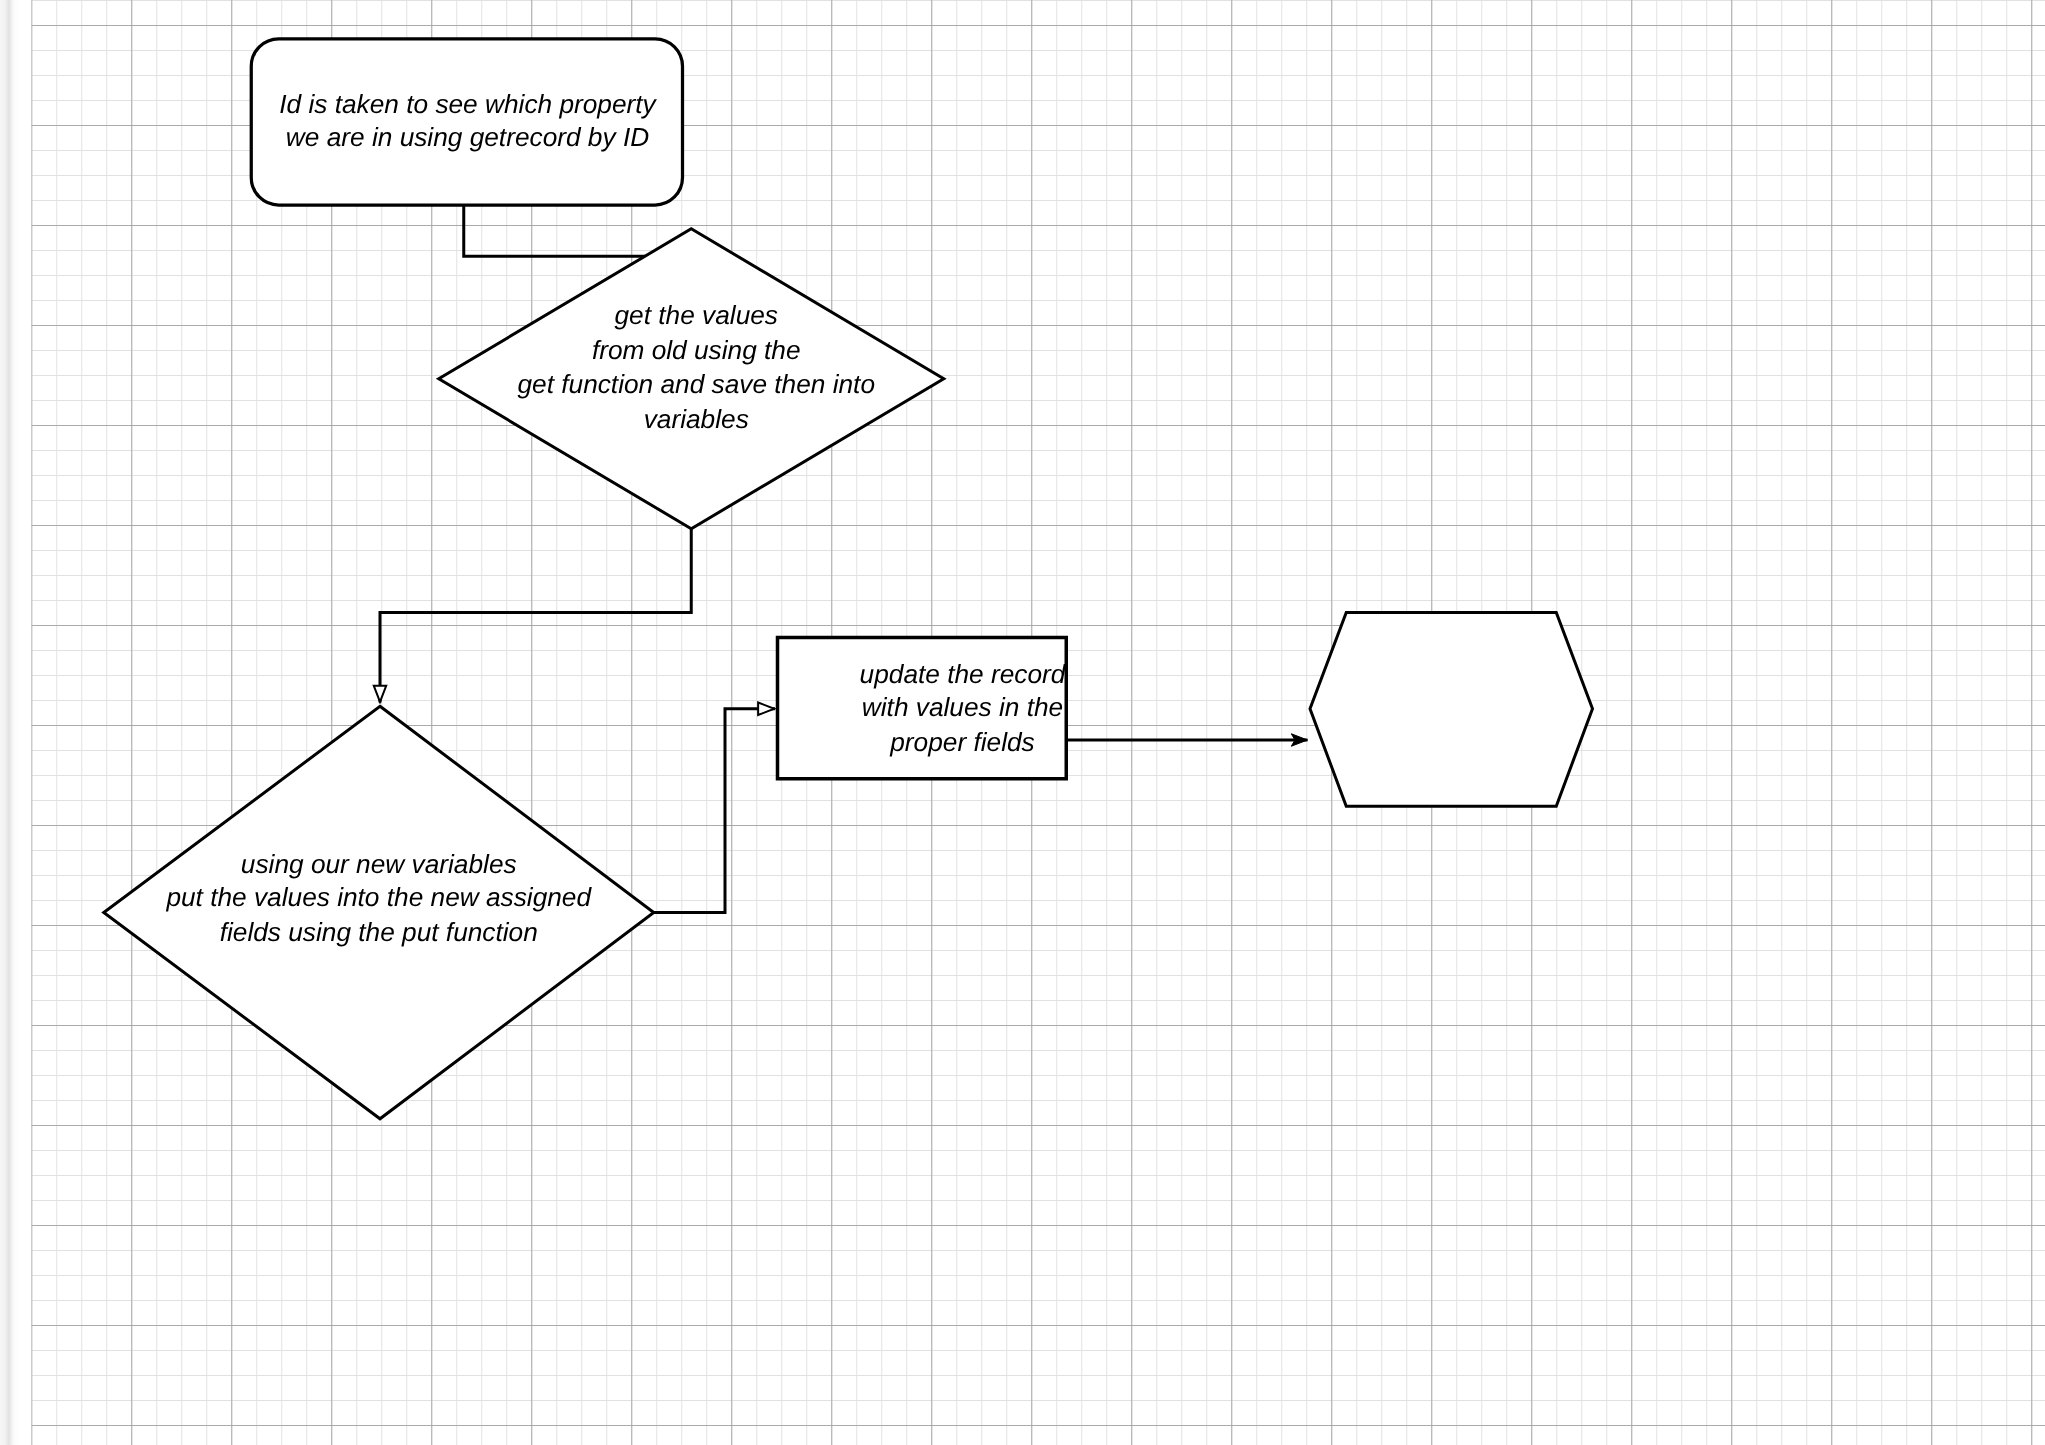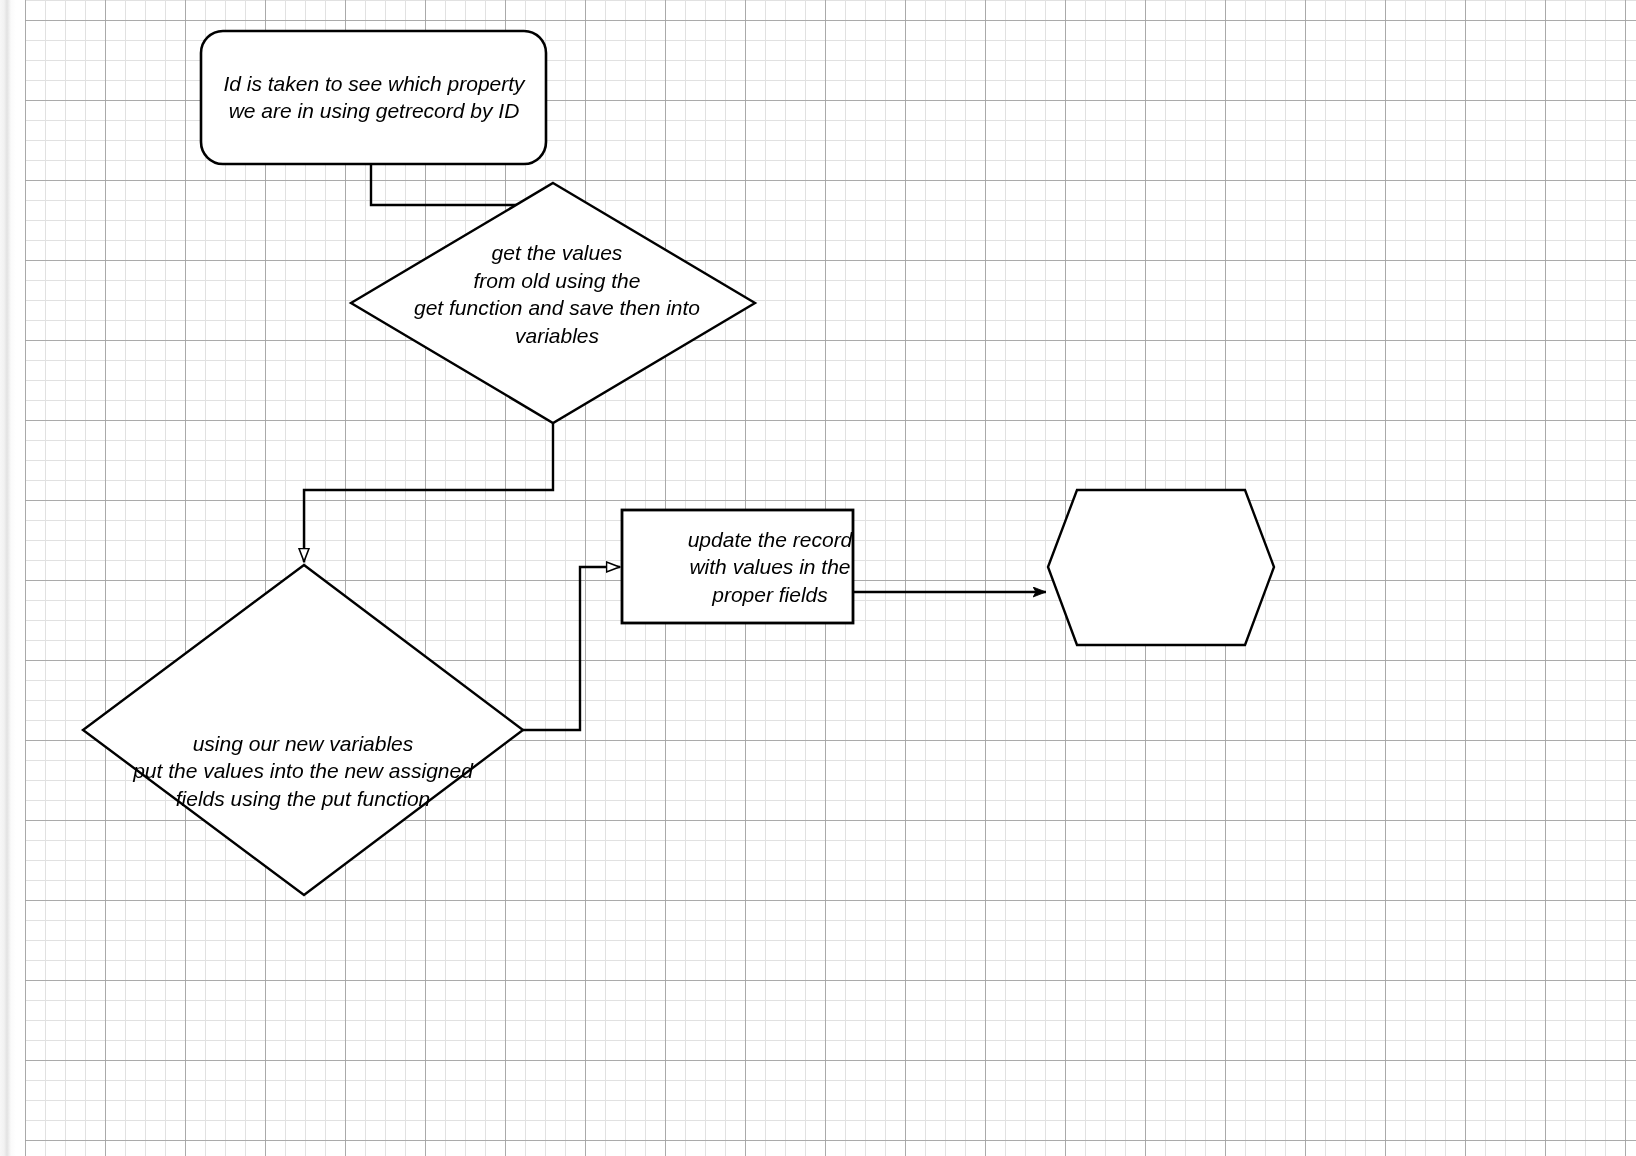--- a/index.html
+++ b/index.html
@@ -66,21 +66,21 @@
     white-space: pre-line;
     pointer-events: none;
     display: flex;
     align-items: center;
     justify-content: center;
     font-style: italic;
   }
 
   #label-start   { left: 202px; top: 30px;  width: 344px; height: 134px; }
   #label-getvals { left: 400px; top: 238px; width: 314px; height: 112px; }
-  #label-putvals { left: 113px; top: 715px; width: 380px; height: 112px; }
+  #label-putvals { left: 113px; top: 663px; width: 380px; height: 112px; }
   #label-update  { left: 624px; top: 512px; width: 228px; height: 110px; margin-left: 32px; }
   #label-delete  { left: 1050px; top: 525px; width: 222px; height: 84px; }
 </style>
 </head>
 <body>
 
 <div id="canvas">
 
   <div id="left-gutter"></div>
 

